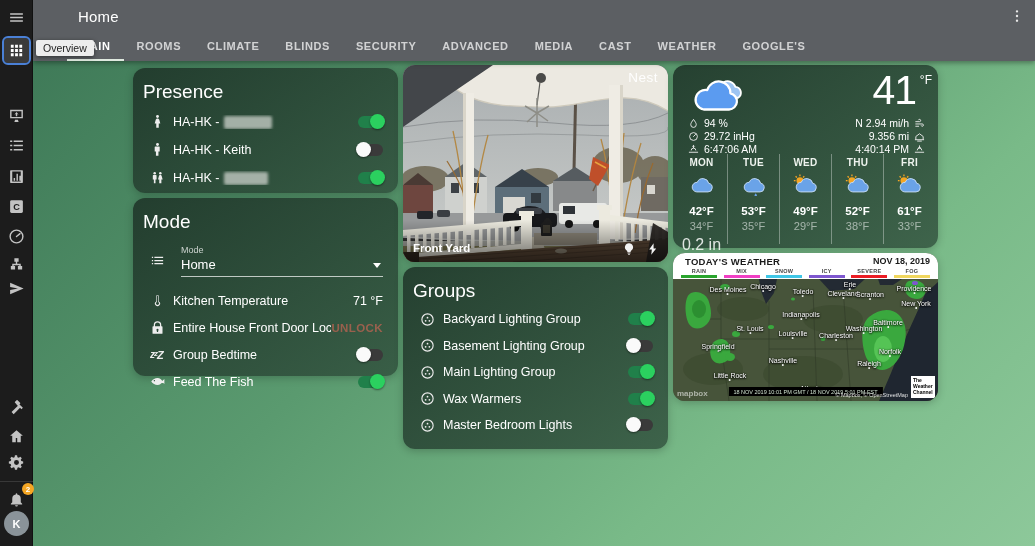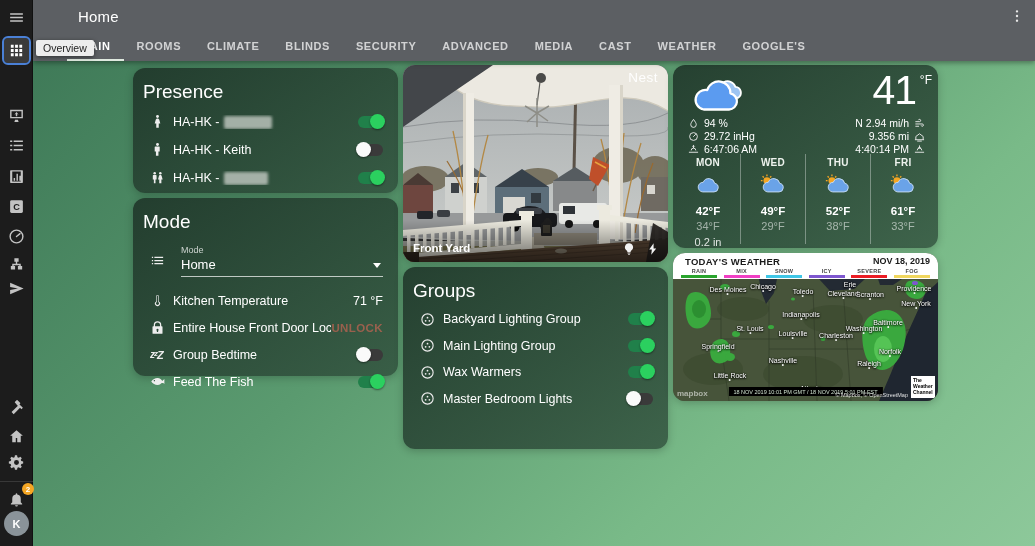--- a/index.html
+++ b/index.html
@@ -79,21 +79,21 @@
   .forecast { position:absolute; left:3px; right:3px; top:89px; bottom:4px; display:flex; }
   .fc-col { flex:1; text-align:center; position:relative; }
   .fc-col + .fc-col { border-left:1px solid rgba(255,255,255,.35); }
   .fc-day { font-size:10px; font-weight:bold; color:#eef3ee; margin-top:3px; letter-spacing:.3px; }
   .fc-icon { width:26px; height:22px; margin:6px auto 2px; }
   .fc-icon .sun, .fc-icon .drop { display:none; }
   .fc-icon[data-icon="partly-sunny"] .sun { display:block; }
   .fc-icon[data-icon="rainy"] .drop { display:block; }
   .fc-high { font-size:11.5px; font-weight:bold; color:#fff; margin-top:3px; }
   .fc-low { font-size:11px; color:rgba(255,255,255,.55); margin-top:3px; }
-  .fc-precip { font-size:11px; color:rgba(255,255,255,.85); margin-top:4px; }
+  .fc-precip { font-size:16px; color:rgba(255,255,255,.85); margin-top:4px; }
 
   
   .map-card { left:640px; top:192px; height:148px; overflow:hidden; background:#47543a; cursor:pointer; }
   .map-head { position:absolute; top:0; left:0; right:0; height:26px; background:#fff; z-index:4; }
   .map-title { position:absolute; left:12px; top:3px; font-size:9.5px; font-weight:bold; color:#1a1a1a; letter-spacing:.3px; }
   .map-date { position:absolute; right:8px; top:3px; font-size:9px; font-weight:bold; color:#1a1a1a; }
   .map-legend { position:absolute; left:8px; right:8px; bottom:1px; display:flex; justify-content:space-between; z-index:4; }
   .lg-item { display:flex; flex-direction:column; align-items:center; width:36px; }
   .lg-label { font-size:5.5px; font-weight:bold; color:#444; letter-spacing:.3px; }
   .lg-bar { width:36px; height:3px; margin-top:1px; }
@@ -469,20 +469,32 @@
       </div>
       <div class="ent-row">
         <span class="ent-icon">
             <svg viewBox="0 0 24 24" fill="none" stroke="currentColor" stroke-width="1.8">
               <circle cx="12" cy="12" r="9"></circle>
               <circle cx="12" cy="9" r="1.4" fill="currentColor" stroke="none"></circle>
               <circle cx="9" cy="14" r="1.4" fill="currentColor" stroke="none"></circle>
               <circle cx="15" cy="14" r="1.4" fill="currentColor" stroke="none"></circle>
             </svg>
           </span>
+        <span class="ent-label">Basement Lighting Group</span>
+        <span class="toggle" data-state="off"></span>
+      </div>
+      <div class="ent-row">
+        <span class="ent-icon">
+            <svg viewBox="0 0 24 24" fill="none" stroke="currentColor" stroke-width="1.8">
+              <circle cx="12" cy="12" r="9"></circle>
+              <circle cx="12" cy="9" r="1.4" fill="currentColor" stroke="none"></circle>
+              <circle cx="9" cy="14" r="1.4" fill="currentColor" stroke="none"></circle>
+              <circle cx="15" cy="14" r="1.4" fill="currentColor" stroke="none"></circle>
+            </svg>
+          </span>
         <span class="ent-label">Main Lighting Group</span>
         <span class="toggle" data-state="on"></span>
       </div>
       <div class="ent-row">
         <span class="ent-icon">
             <svg viewBox="0 0 24 24" fill="none" stroke="currentColor" stroke-width="1.8">
               <circle cx="12" cy="12" r="9"></circle>
               <circle cx="12" cy="9" r="1.4" fill="currentColor" stroke="none"></circle>
               <circle cx="9" cy="14" r="1.4" fill="currentColor" stroke="none"></circle>
               <circle cx="15" cy="14" r="1.4" fill="currentColor" stroke="none"></circle>
@@ -567,20 +579,38 @@
                   <line x1="3" y1="2" x2="4.4" y2="3.4"></line>
                   <line x1="13" y1="2" x2="11.6" y2="3.4"></line>
                 </g>
               </g>
               <path d="M9 20h13a5 5 0 0 0 .8-9.9A7 7 0 0 0 9.5 8.9 5.5 5.5 0 0 0 9 20z" fill="#6aa3e8" stroke="#cfe2f8" stroke-width="1"></path>
               <path class="drop" d="M17 21.5c.9 1.3 1.4 2 1.4 2.7a1.4 1.4 0 1 1-2.8 0c0-.7.5-1.4 1.4-2.7z" fill="#6aa3e8"></path>
             </svg>
           <div class="fc-high">42°F</div>
           <div class="fc-low">34°F</div>
           <div class="fc-precip">0.2 in</div>
+        </div>
+        <div class="fc-col">
+          <div class="fc-day">TUE</div>
+          <svg class="fc-icon" viewBox="0 0 30 24" data-icon="rainy">
+              <g class="sun">
+                <circle cx="8" cy="7" r="4" fill="#f5a623"></circle>
+                <g stroke="#f5a623" stroke-width="1.5">
+                  <line x1="8" y1="0" x2="8" y2="2"></line>
+                  <line x1="1" y1="7" x2="3" y2="7"></line>
+                  <line x1="3" y1="2" x2="4.4" y2="3.4"></line>
+                  <line x1="13" y1="2" x2="11.6" y2="3.4"></line>
+                </g>
+              </g>
+              <path d="M9 20h13a5 5 0 0 0 .8-9.9A7 7 0 0 0 9.5 8.9 5.5 5.5 0 0 0 9 20z" fill="#6aa3e8" stroke="#cfe2f8" stroke-width="1"></path>
+              <path class="drop" d="M17 21.5c.9 1.3 1.4 2 1.4 2.7a1.4 1.4 0 1 1-2.8 0c0-.7.5-1.4 1.4-2.7z" fill="#6aa3e8"></path>
+            </svg>
+          <div class="fc-high">53°F</div>
+          <div class="fc-low">35°F</div>
         </div>
         <div class="fc-col">
           <div class="fc-day">WED</div>
           <svg class="fc-icon" viewBox="0 0 30 24" data-icon="partly-sunny">
               <g class="sun">
                 <circle cx="8" cy="7" r="4" fill="#f5a623"></circle>
                 <g stroke="#f5a623" stroke-width="1.5">
                   <line x1="8" y1="0" x2="8" y2="2"></line>
                   <line x1="1" y1="7" x2="3" y2="7"></line>
                   <line x1="3" y1="2" x2="4.4" y2="3.4"></line>

